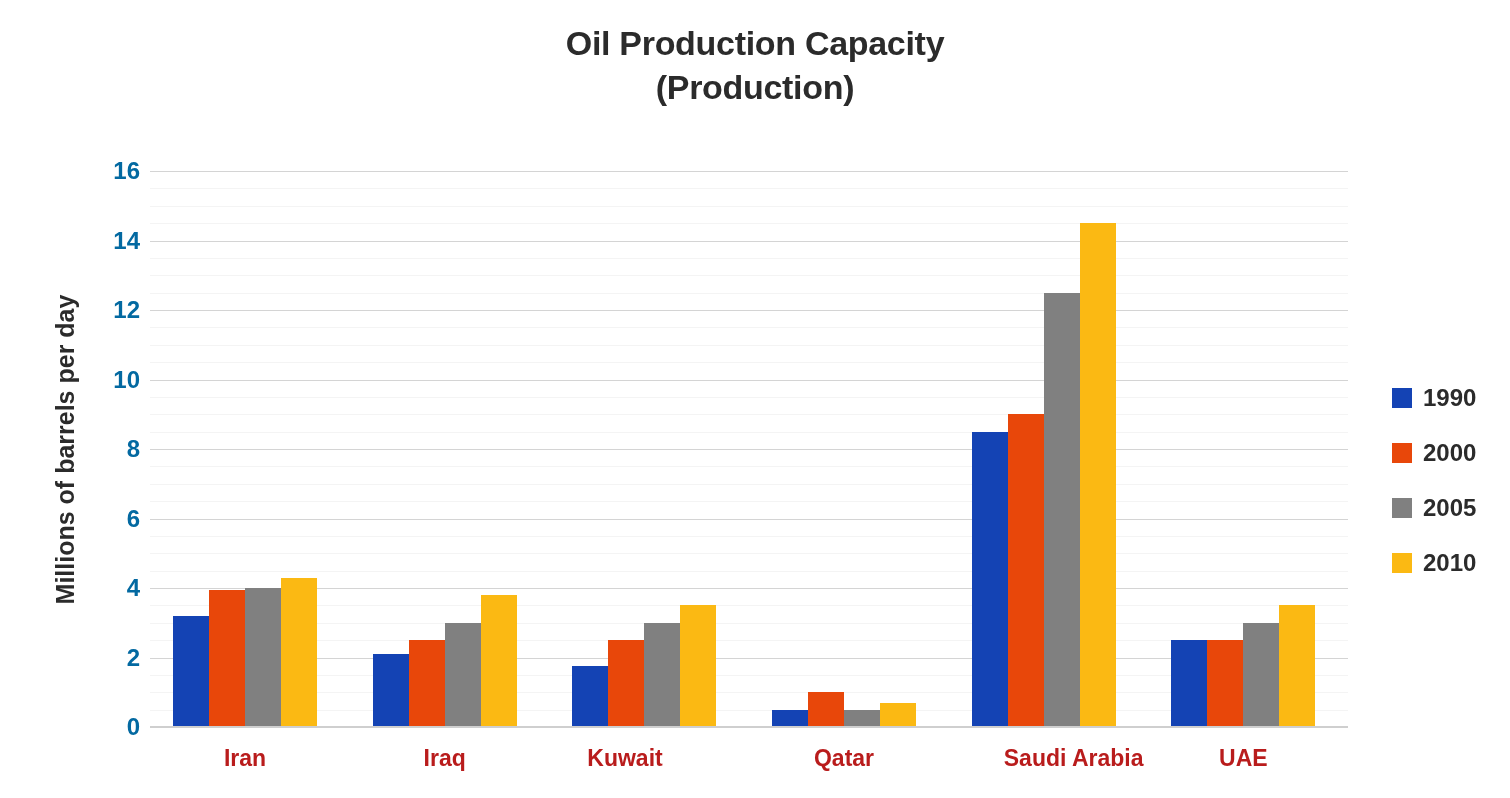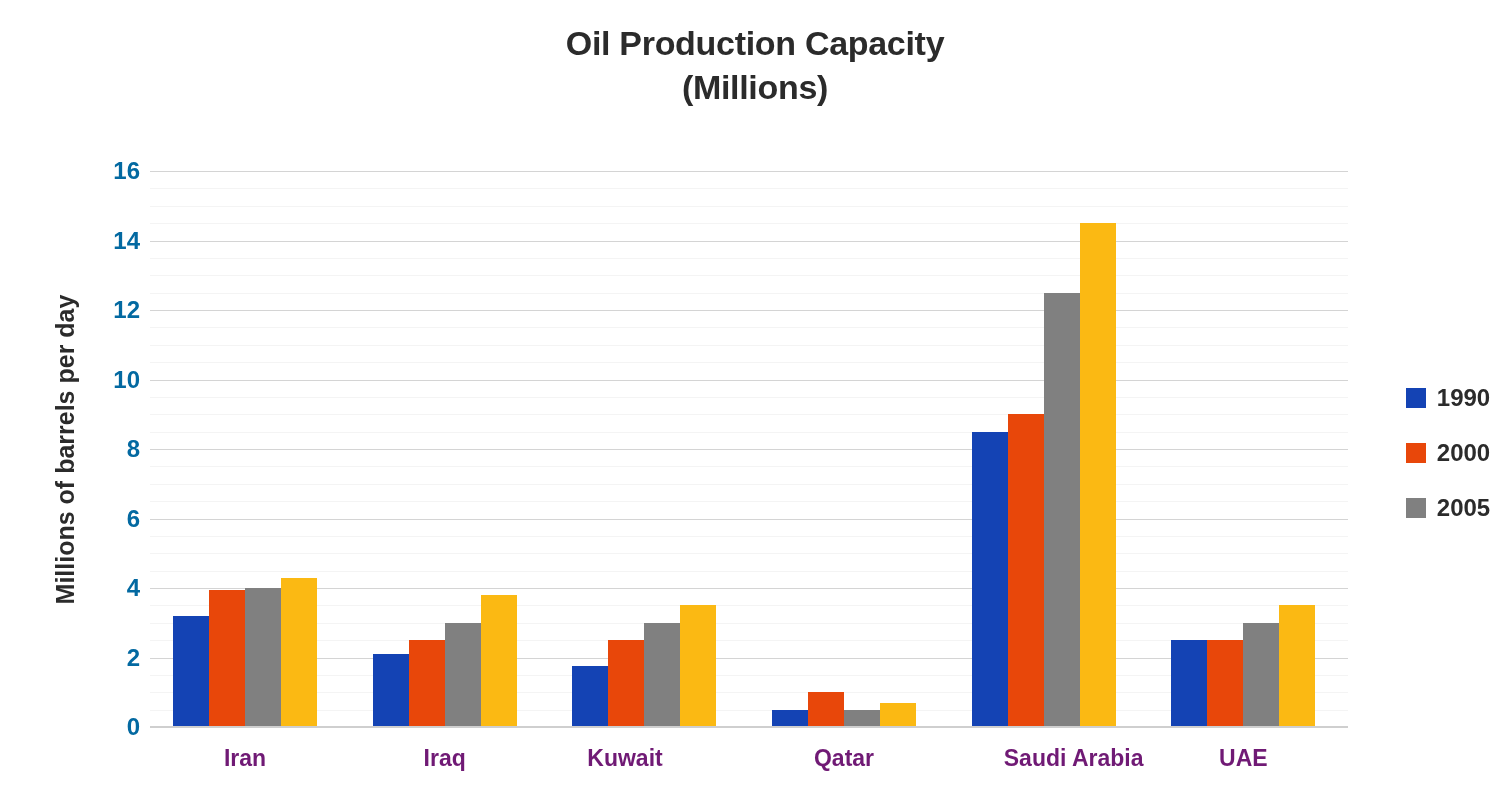--- a/index.html
+++ b/index.html
@@ -126,37 +126,36 @@
     top: 745px;
     width: 1198px;
     height: 42px;
   }
   .x-label {
     position: absolute;
     top: 0;
     text-align: center;
     font-size: 23px;
     font-weight: bold;
-    color: #701a75;
+    color: #b91c1c;
     white-space: nowrap;
     transform: translateX(-50%);
   }
 
   
   .legend {
     position: absolute;
     left: 1392px;
     top: 370px;
     width: 112px;
   }
   .legend-item {
     display: flex;
     align-items: center;
     height: 55px;
-    justify-content: center;
   }
   .legend-swatch {
     width: 20px;
     height: 20px;
     flex: 0 0 20px;
     margin-right: 11px;
   }
   .legend-label {
     font-size: 24px;
     font-weight: bold;
@@ -164,21 +163,21 @@
     line-height: 1;
   }
 </style>
 </head>
 <body>
 
 <div id="chart-root">
 
   <div class="chart-title">
     <span>Oil Production Capacity</span>
-    <span class="line2">(Millions)</span>
+    <span class="line2">(Production)</span>
   </div>
 
   <div class="y-axis-title">Millions of barrels per day</div>
 
   <div class="y-ticks">
       <div class="y-tick" style="top: 556px;">0</div>
       <div class="y-tick" style="top: 486.5px;">2</div>
       <div class="y-tick" style="top: 417px;">4</div>
       <div class="y-tick" style="top: 347.5px;">6</div>
       <div class="y-tick" style="top: 278px;">8</div>
@@ -280,15 +279,19 @@
         <span class="legend-label">1990</span>
       </div>
       <div class="legend-item">
         <span class="legend-swatch" style="background: rgb(232, 71, 10);"></span>
         <span class="legend-label">2000</span>
       </div>
       <div class="legend-item">
         <span class="legend-swatch" style="background: rgb(128, 128, 128);"></span>
         <span class="legend-label">2005</span>
       </div>
+      <div class="legend-item">
+        <span class="legend-swatch" style="background: rgb(251, 185, 19);"></span>
+        <span class="legend-label">2010</span>
+      </div>
     </div>
 
 </div>
 
 </body></html>

